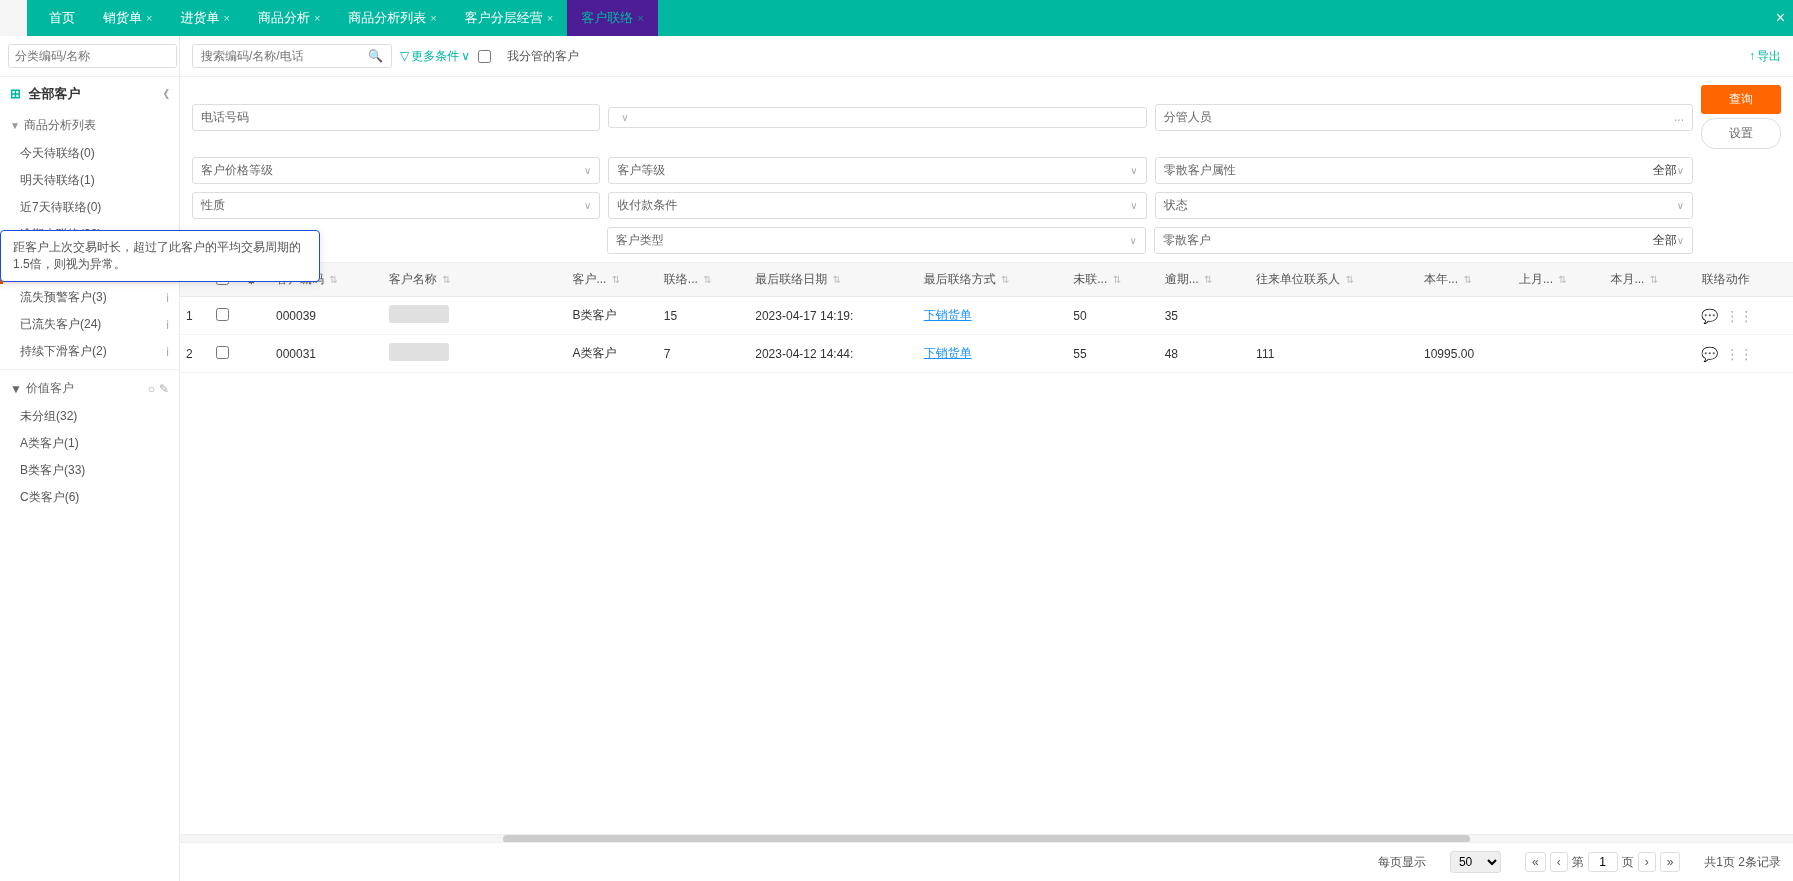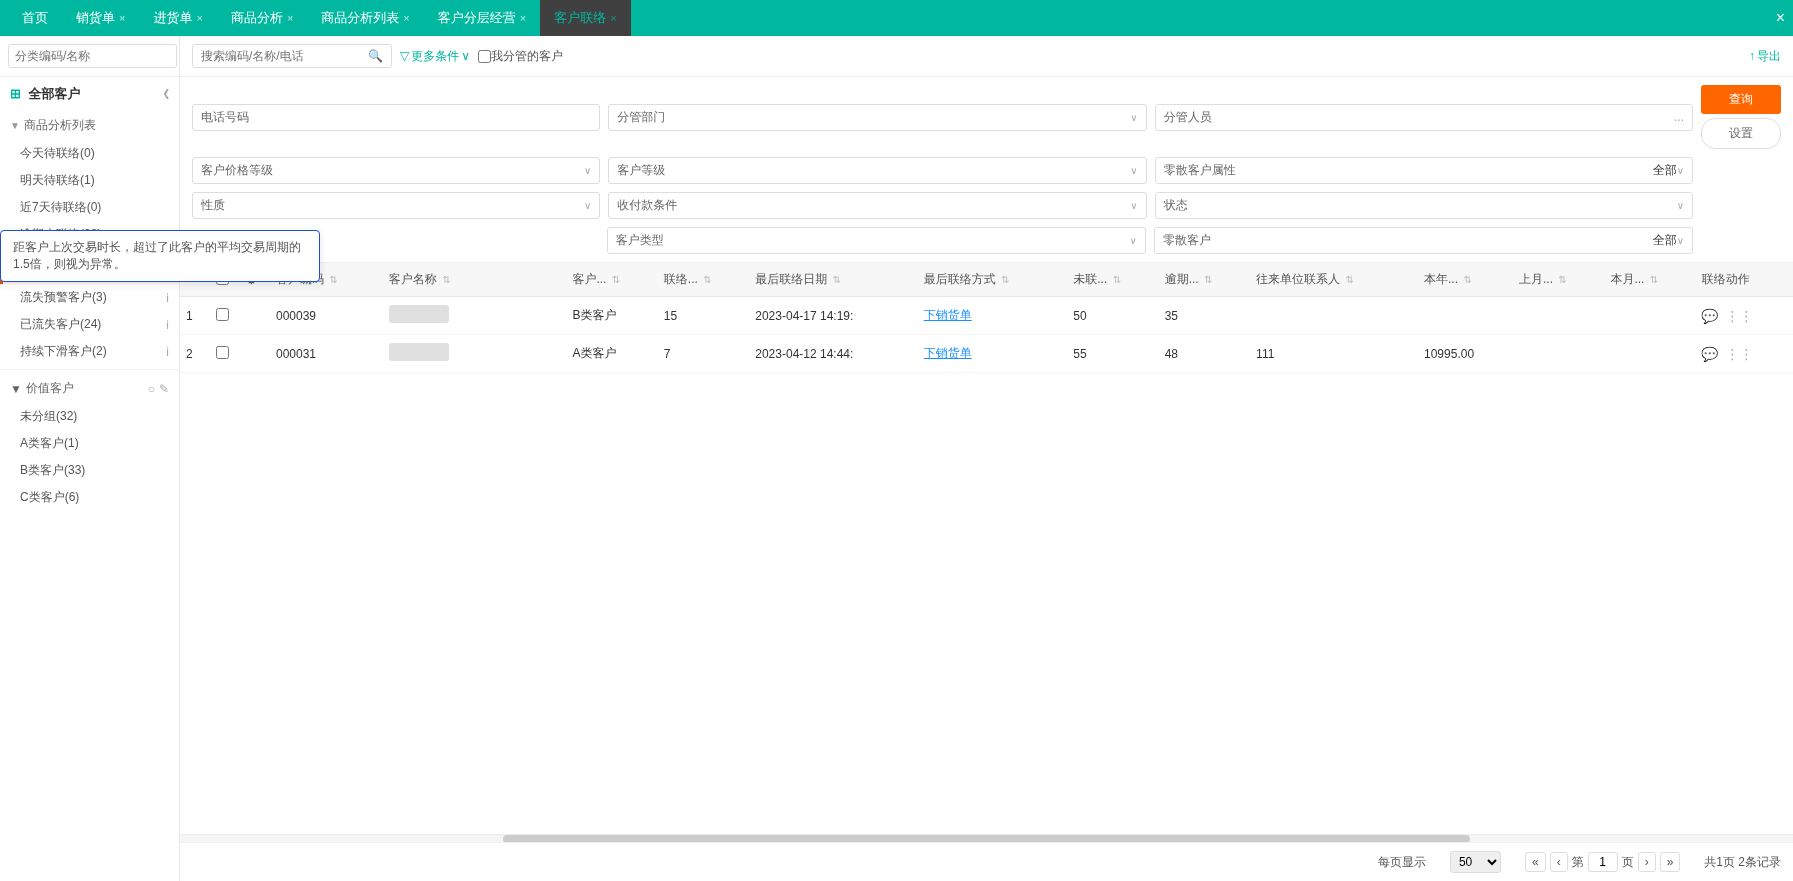--- a/index.html
+++ b/index.html
@@ -3,20 +3,21 @@
   <meta charset="utf-8">
   <style>
     * { box-sizing: border-box; margin: 0; padding: 0; }
     body { font-family: "Microsoft YaHei", "PingFang SC", sans-serif; font-size: 12px; background: #f5f5f5; color: #333; overflow: hidden; }
 
     
     .top-nav {
       display: flex; align-items: center;
       background: #00b8a0; height: 36px; padding: 0 8px;
       position: relative;
+      margin-left: 27px;
     }
     .top-nav .nav-item {
       color: #fff; padding: 0 14px; height: 36px; line-height: 36px;
       cursor: pointer; font-size: 13px; white-space: nowrap;
       display: flex; align-items: center; gap: 4px;
     }
     .top-nav .close-all { margin-left: auto; color: #fff; cursor: pointer; font-size: 16px; }
     .nav-x { font-size: 11px; opacity: 0.7; }
 
     
@@ -87,21 +88,21 @@
       display: flex; align-items: center; gap: 8px; flex-wrap: wrap;
       background: #fff;
     }
     .filter-search {
       display: flex; align-items: center;
       border: 1px solid #ddd; border-radius: 3px; padding: 4px 8px;
       width: 200px;
     }
     .filter-search input { border: none; outline: none; font-size: 12px; flex: 1; }
     .filter-more { color: #00b8a0; cursor: pointer; font-size: 12px; display: flex; align-items: center; gap: 2px; }
-    .filter-checkbox { display: flex; align-items: center; gap: 0; font-size: 12px; color: #555; }
+    .filter-checkbox { display: flex; align-items: center; gap: 16px; font-size: 12px; color: #555; }
     .export-btn {
       margin-left: auto; color: #00b8a0; cursor: pointer; font-size: 12px;
       display: flex; align-items: center; gap: 2px;
     }
 
     
     .adv-filters {
       background: #fff; border-bottom: 1px solid #f0f0f0;
       padding: 8px 12px;
     }
@@ -180,21 +181,21 @@
 
     
     input[type="checkbox"] { cursor: pointer; }
 
     
     .row-actions { display: flex; gap: 6px; }
     .row-action-icon { color: #aaa; cursor: pointer; font-size: 14px; }
 
     
     .top-nav .nav-item.active-tab {
-      background: #404040; color: #00b8a0;
+      background: #4c1d95; color: #00b8a0;
     }
 
     
     .sidebar-item.selected {
       background: #fff3eb; color: #e65000; font-weight: 500;
       border-left: 3px solid #e65000; padding-left: 17px;
     }
 
     
     .img-blur {
@@ -343,21 +344,20 @@
     </div>
 
     <div class="adv-filters">
 
       <div class="filter-row">
         <div class="filter-field" style="flex:1.5;">
           <label>电话号码</label>
           <span class="chevron"></span>
         </div>
         <div class="filter-field" style="flex:2;">
-          <label>分管部门</label>
           <span class="chevron">∨</span>
         </div>
         <div class="filter-field" style="flex:2;">
           <label>分管人员</label>
           <span style="color:#aaa;margin-left:4px;">...</span>
         </div>
         <div class="filter-row-btn-col">
           <button class="query-btn">查询</button>
           <button class="settings-btn">设置</button>
         </div>

